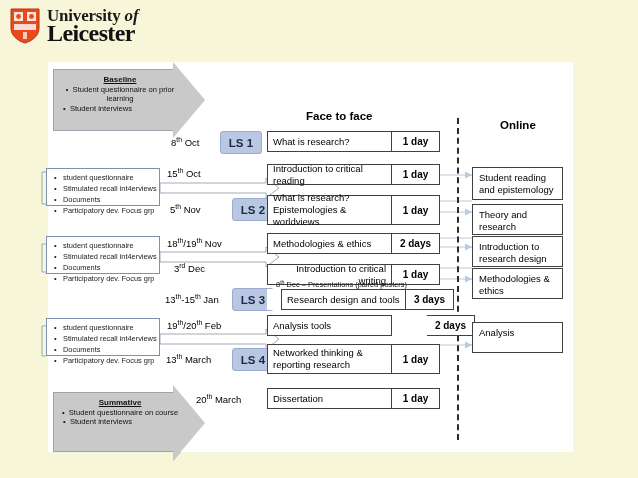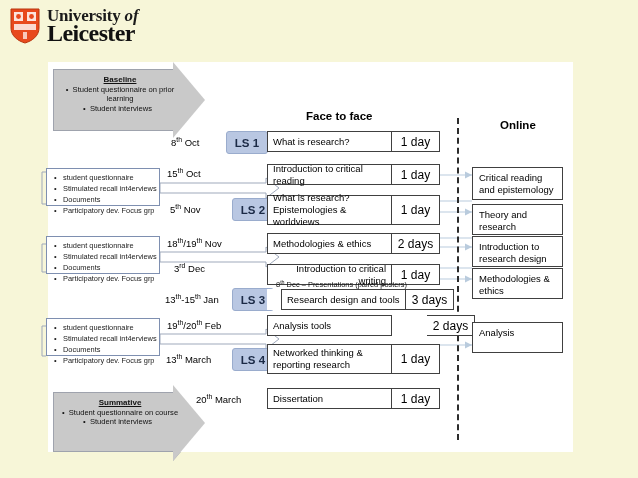--- a/index.html
+++ b/index.html
@@ -31,22 +31,22 @@
 
   
   .ls-badge{position:absolute;width:40px;height:21px;background:#b9c7e2;border:1px solid #9aaccd;
             border-radius:3px;display:flex;align-items:center;justify-content:center;
             font-size:11.5px;font-weight:bold;color:#1b2a46;}
 
   
   .row{position:absolute;display:flex;background:#fff;}
   .row .title{border:1px solid #404040;padding:3px 5px;font-size:9.5px;color:#000;
               display:flex;align-items:center;box-sizing:border-box;line-height:1.25;}
-  .row .dur{border:1px solid #404040;border-left:none;width:48px;font-size:12px;color:#000;
-            display:flex;align-items:center;justify-content:center;box-sizing:border-box;}
+  .row .dur{border:1px solid #404040;border-left:none;width:48px;font-size:10px;color:#000;
+            display:flex;align-items:center;justify-content:center;box-sizing:border-box;font-weight:bold;}
 
   
   .online-box{position:absolute;border:1px solid #404040;background:#fff;box-sizing:border-box;
               font-size:9.5px;color:#000;padding:4px 6px;line-height:1.3;}
 
   
   .evidence{position:absolute;border:1px solid #7e8fb0;background:#fff;box-sizing:border-box;
             padding:3px 4px 3px 5px;}
   .evidence ul{margin:0;padding:0 0 0 11px;list-style:none;}
   .evidence li{font-size:7.4px;color:#1a1a1a;line-height:1.5;position:relative;white-space:nowrap;}
@@ -58,21 +58,21 @@
               border:1px solid #9fa3ad;box-sizing:border-box;}
   .chev .head{position:absolute;left:120px;top:-7px;width:0;height:0;
               border-top:38px solid transparent;border-bottom:38px solid transparent;
               border-left:32px solid #c9c9c9;}
   .chev .head-b{position:absolute;left:120px;top:-7px;width:0;height:0;
               border-top:38px solid transparent;border-bottom:38px solid transparent;
               border-left:33px solid #9fa3ad;z-index:-1;}
   .chev .txt{position:relative;z-index:3;padding:6px 6px 0 6px;text-align:center;}
   .chev .hd{font-size:8px;font-weight:bold;color:#111;text-decoration:underline;margin-bottom:1px;}
   .chev .li{font-size:7.6px;color:#111;line-height:1.25;}
-  .chev .li.bul{text-align:left;padding-left:4px;margin-left:20px;}
+  .chev .li.bul{text-align:left;padding-left:4px;}
 
   
   #divider{position:absolute;left:457px;top:118px;width:0;height:322px;
            border-left:2px dashed #2b2b2b;}
 
   
   .note{position:absolute;font-size:7.4px;color:#111;white-space:nowrap;}
 
   
   svg.lines{position:absolute;left:0;top:0;width:638px;height:478px;pointer-events:none;}
@@ -187,21 +187,21 @@
 <div class="date" style="left:171px;top:136px;">8<span class="sup">th</span> Oct</div>
 <div class="date" style="left:167px;top:167px;">15<span class="sup">th</span> Oct</div>
 <div class="date" style="left:170px;top:203px;">5<span class="sup">th</span> Nov</div>
 <div class="date" style="left:167px;top:237px;">18<span class="sup">th</span>/19<span class="sup">th</span> Nov</div>
 <div class="date" style="left:174px;top:262px;">3<span class="sup">rd</span> Dec</div>
 <div class="date" style="left:165px;top:293px;">13<span class="sup">th</span>-15<span class="sup">th</span> Jan</div>
 <div class="date" style="left:167px;top:319px;">19<span class="sup">th</span>/20<span class="sup">th</span> Feb</div>
 <div class="date" style="left:166px;top:353px;">13<span class="sup">th</span> March</div>
 <div class="date" style="left:196px;top:393px;">20<span class="sup">th</span> March</div>
 
-<div class="ls-badge" style="left:226px;top:131px;">LS 1</div>
+<div class="ls-badge" style="left:220px;top:131px;">LS 1</div>
 <div class="ls-badge" style="left:232px;top:198px;">LS 2</div>
 <div class="ls-badge" style="left:232px;top:288px;">LS 3</div>
 <div class="ls-badge" style="left:232px;top:348px;">LS 4</div>
 
 <div class="row" style="left:267px;top:131px;">
   <div class="title" style="width:125px;height:21px;">What is research?</div>
   <div class="dur" style="height:21px;">1 day</div>
 </div>
 
 <div class="row" style="left:267px;top:164px;">
@@ -241,17 +241,17 @@
   <div class="title" style="width:125px;height:30px;white-space:pre-line;">Networked thinking &amp;
 reporting research</div>
   <div class="dur" style="height:30px;">1 day</div>
 </div>
 
 <div class="row" style="left:267px;top:388px;">
   <div class="title" style="width:125px;height:21px;">Dissertation</div>
   <div class="dur" style="height:21px;">1 day</div>
 </div>
 
-<div class="online-box" style="left:472px;top:167px;width:91px;height:33px;">Critical reading and epistemology</div>
+<div class="online-box" style="left:472px;top:167px;width:91px;height:33px;">Student reading and epistemology</div>
 <div class="online-box" style="left:472px;top:204px;width:91px;height:31px;">Theory and research</div>
 <div class="online-box" style="left:472px;top:236px;width:91px;height:31px;">Introduction to research design</div>
 <div class="online-box" style="left:472px;top:268px;width:91px;height:31px;">Methodologies &amp; ethics</div>
 <div class="online-box" style="left:472px;top:322px;width:91px;height:31px;">Analysis</div>
 
 </body></html>

